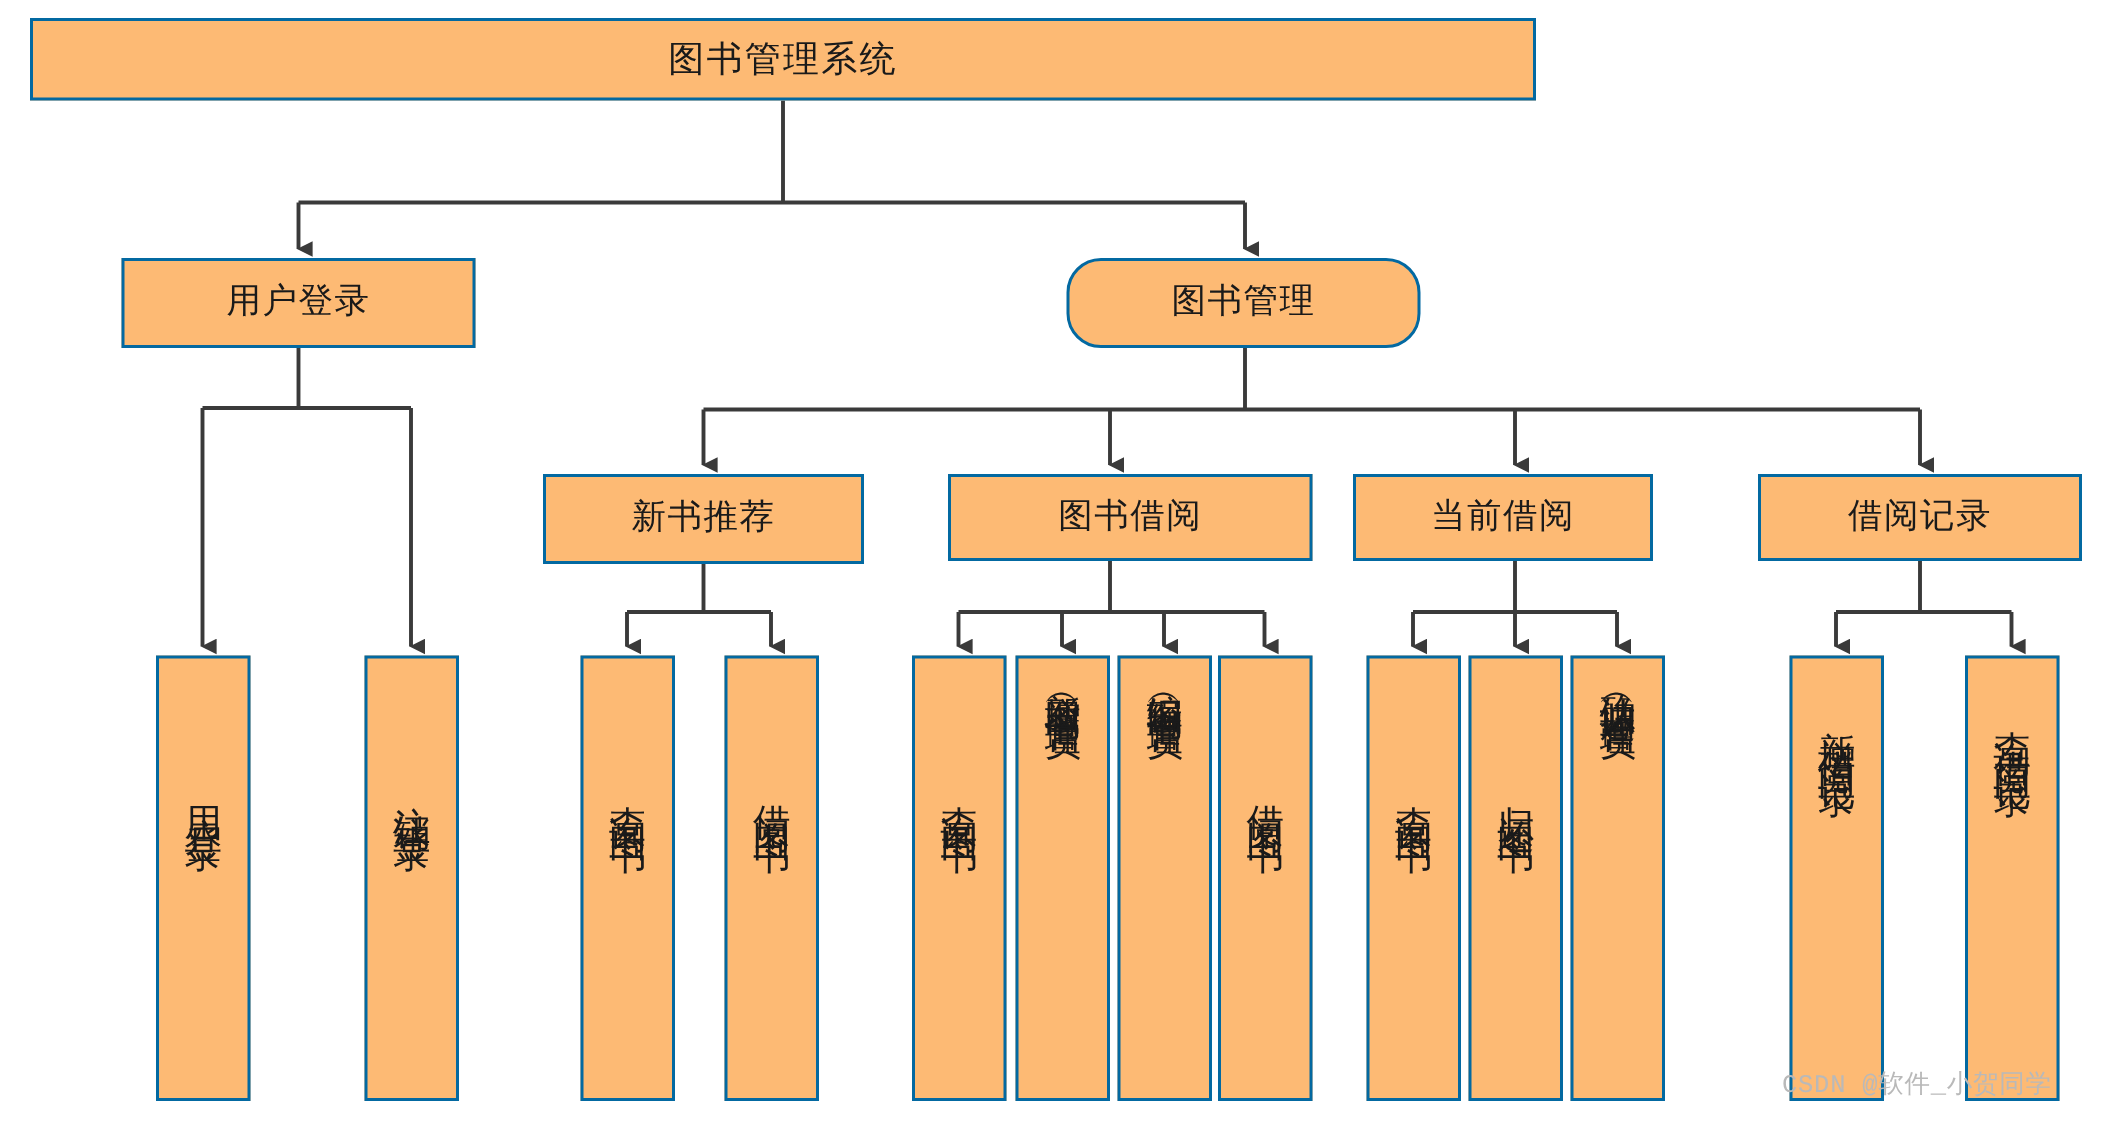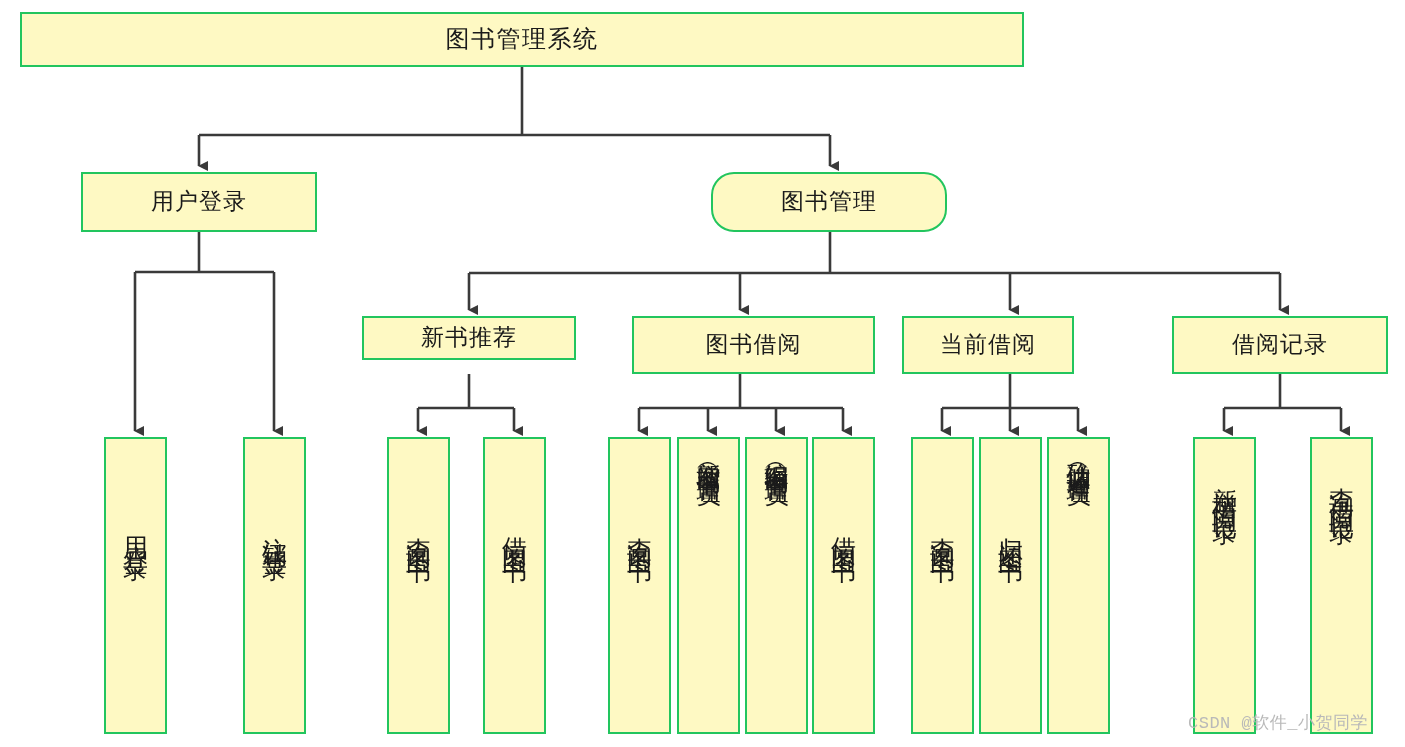--- a/index.html
+++ b/index.html
@@ -9,22 +9,22 @@
     font-family:"DejaVu Sans","Liberation Sans",sans-serif;
     overflow:hidden;
     position:relative;
   }
   #stage{position:absolute;left:0;top:0;width:1405px;height:747px;}
   #wires{position:absolute;left:0;top:0;width:1405px;height:747px;pointer-events:none;}
 
   .node{
     position:absolute;
     box-sizing:border-box;
-    background:#fef9c3;
-    border:2px solid #22c55e;
+    background:#fdba74;
+    border:2px solid #0369a1;
     display:flex;
     align-items:center;
     justify-content:center;
     color:#1a1a1a;
   }
   .node .lbl{
     display:block;
     text-align:center;
     line-height:1.18;
     color:#1a1a1a;
@@ -121,27 +121,27 @@
     <span class="lbl">图书管理系统</span>
   </div>
 
   <div class="node h" style="left:81px;top:172px;width:236px;height:60px;">
     <span class="lbl">用户登录</span>
   </div>
   <div class="node h" style="left:711px;top:172px;width:236px;height:60px;border-radius:23px;">
     <span class="lbl">图书管理</span>
   </div>
 
-  <div class="node h" style="left:362px;top:316px;width:214px;height:44px;justify-content:center;">
+  <div class="node h" style="left:362px;top:316px;width:214px;height:60px;justify-content:center;">
     <span class="lbl">新书推荐</span>
   </div>
   <div class="node h" style="left:632px;top:316px;width:243px;height:58px;">
     <span class="lbl">图书借阅</span>
   </div>
-  <div class="node h" style="left:902px;top:316px;width:172px;height:58px;">
+  <div class="node h" style="left:902px;top:316px;width:200px;height:58px;">
     <span class="lbl">当前借阅</span>
   </div>
   <div class="node h" style="left:1172px;top:316px;width:216px;height:58px;">
     <span class="lbl">借阅记录</span>
   </div>
 
   <div class="node v" style="left:104px;top:437px;width:63px;height:297px;padding-top:78px;">
     <span class="lbl">用户登录</span>
   </div>
   <div class="node v" style="left:243px;top:437px;width:63px;height:297px;padding-top:78px;">

